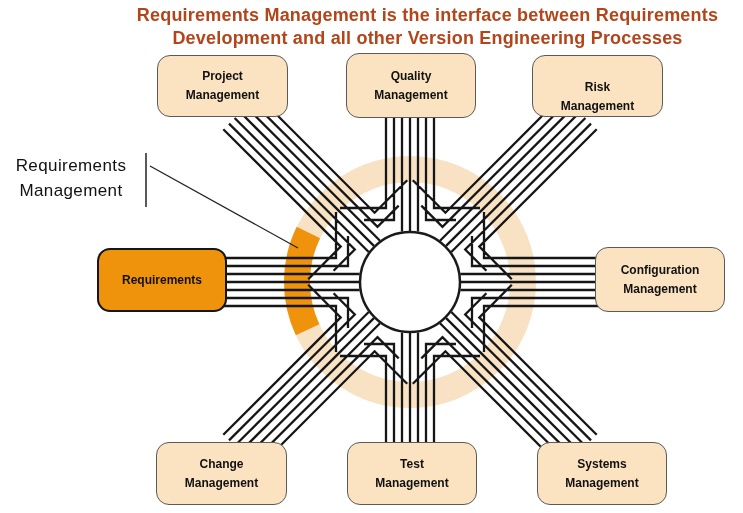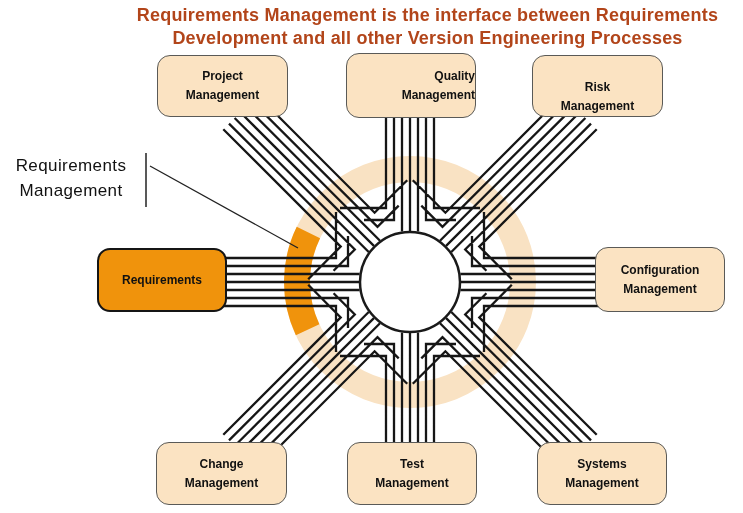--- a/index.html
+++ b/index.html
@@ -18,21 +18,21 @@
     text-align:center;font-weight:bold;font-size:12px;line-height:19px;
     color:#111;background:var(--node-fill,#FBE3C2);
     border:1.4px solid var(--node-border,#5A5A57);border-radius:13px;
     box-sizing:border-box;
   }
   .node.highlight{
     background:var(--hl-fill,#F0930C);
     border:2px solid var(--hl-border,#151515);
   }
   .n-project{left:157px;top:55px;width:131px;height:62px;}
-  .n-quality{left:346px;top:53px;width:130px;height:65px;align-items:flex-end;}
+  .n-quality{left:346px;top:53px;width:130px;height:65px;}
   .n-risk{left:532px;top:55px;width:131px;height:62px;justify-content:flex-end;}
   .n-configuration{left:595px;top:247px;width:130px;height:65px;}
   .n-reqdev{left:97px;top:248px;width:130px;height:64px;}
   .n-change{left:156px;top:442px;width:131px;height:63px;}
   .n-test{left:347px;top:442px;width:130px;height:63px;}
   .n-version{left:537px;top:442px;width:130px;height:63px;}
   .callout{
     position:absolute;left:0;top:153px;width:142px;text-align:center;
     font-size:17px;line-height:25px;letter-spacing:.4px;color:#111;
   }

